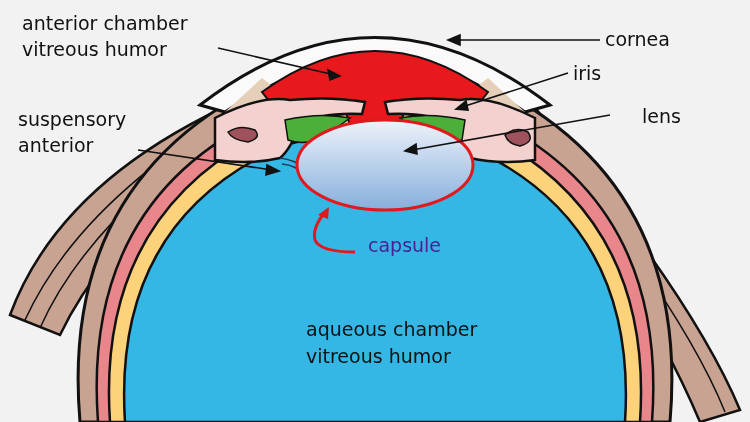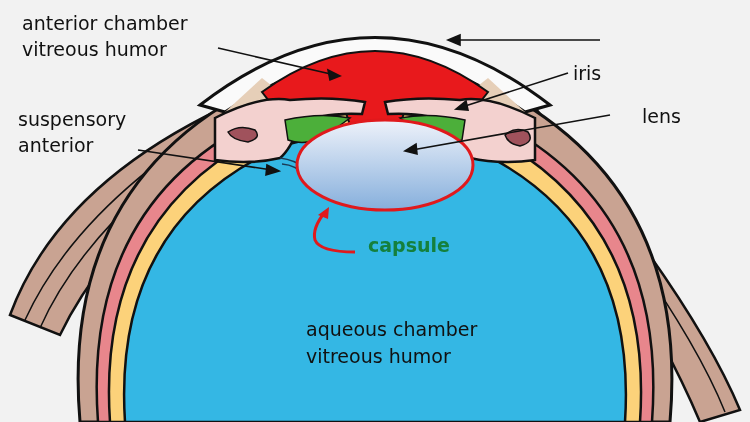--- a/index.html
+++ b/index.html
@@ -1,20 +1,20 @@
 <!DOCTYPE html>
 <html><head>
 <meta charset="utf-8">
 <style>
   html, body { margin:0; padding:0; }
   body { width:750px; height:422px; overflow:hidden; background:#f2f2f2; font-family:"DejaVu Sans", sans-serif; }
   #stage { position:relative; width:750px; height:422px; }
   svg { position:absolute; left:0; top:0; }
   .lbl { position:absolute; font-size:19px; line-height:23px; color:#111; white-space:nowrap; }
-  .lbl.red { color:#15803d;font-weight:bold; }
+  .lbl.red { color:#4c1d95; }
 </style>
 </head>
 <body>
 
 <div id="stage">
   <svg width="750" height="422" viewBox="0 0 750 422">
     <defs>
       <linearGradient id="lensGrad" x1="0" y1="0" x2="0" y2="1">
         <stop offset="0" stop-color="#eef2fa"></stop>
         <stop offset="1" stop-color="#86afdc"></stop>
@@ -78,18 +78,19 @@
     </g>
 
     <path d="M355 252 Q320 252 315 240 Q312 228 325 212" fill="none" stroke="#e0191c" stroke-width="3"></path>
     <polygon points="329,207 318,215 328,219" fill="#e0191c"></polygon>
   </svg>
 
   <div class="lbl" style="left:22px;top:12px;">anterior chamber</div>
   <div class="lbl" style="left:22px;top:38px;">vitreous humor</div>
   <div class="lbl" style="left:18px;top:108px;">suspensory</div>
   <div class="lbl" style="left:18px;top:134px;">anterior</div>
+  <div class="lbl" style="left:605px;top:28px;">cornea</div>
   <div class="lbl" style="left:573px;top:62px;">iris</div>
   <div class="lbl" style="left:642px;top:105px;">lens</div>
   <div class="lbl red" style="left:368px;top:234px;">capsule</div>
   <div class="lbl" style="left:306px;top:318px;">aqueous chamber</div>
   <div class="lbl" style="left:306px;top:345px;">vitreous humor</div>
 </div>
 
 </body></html>

